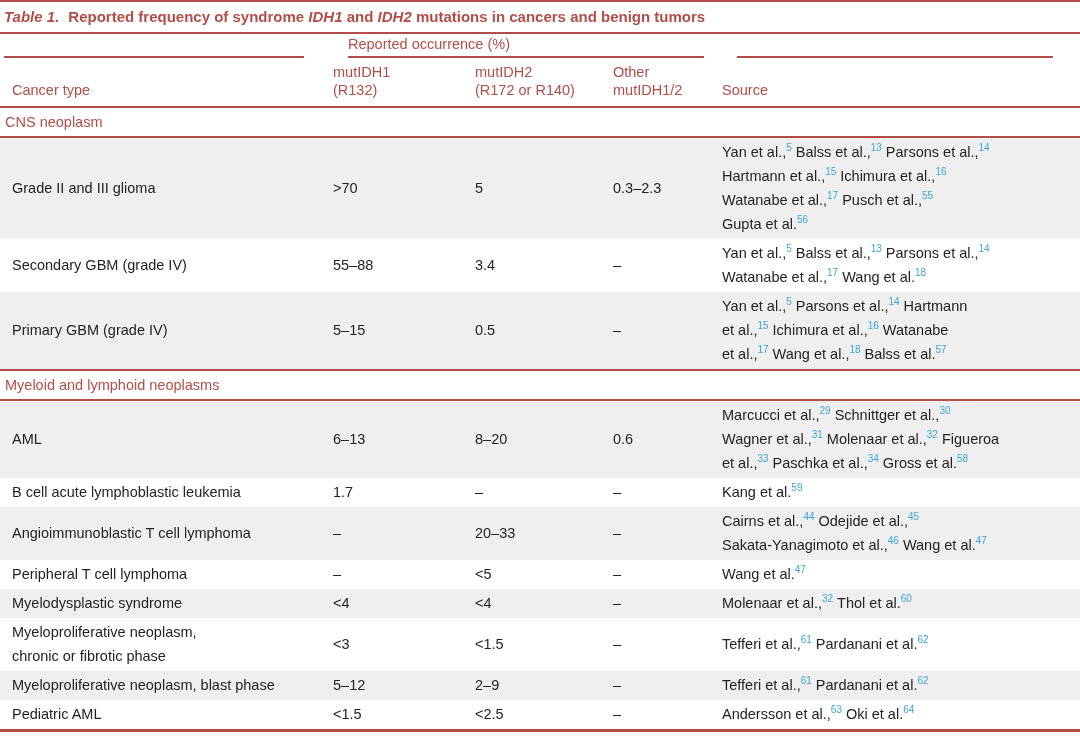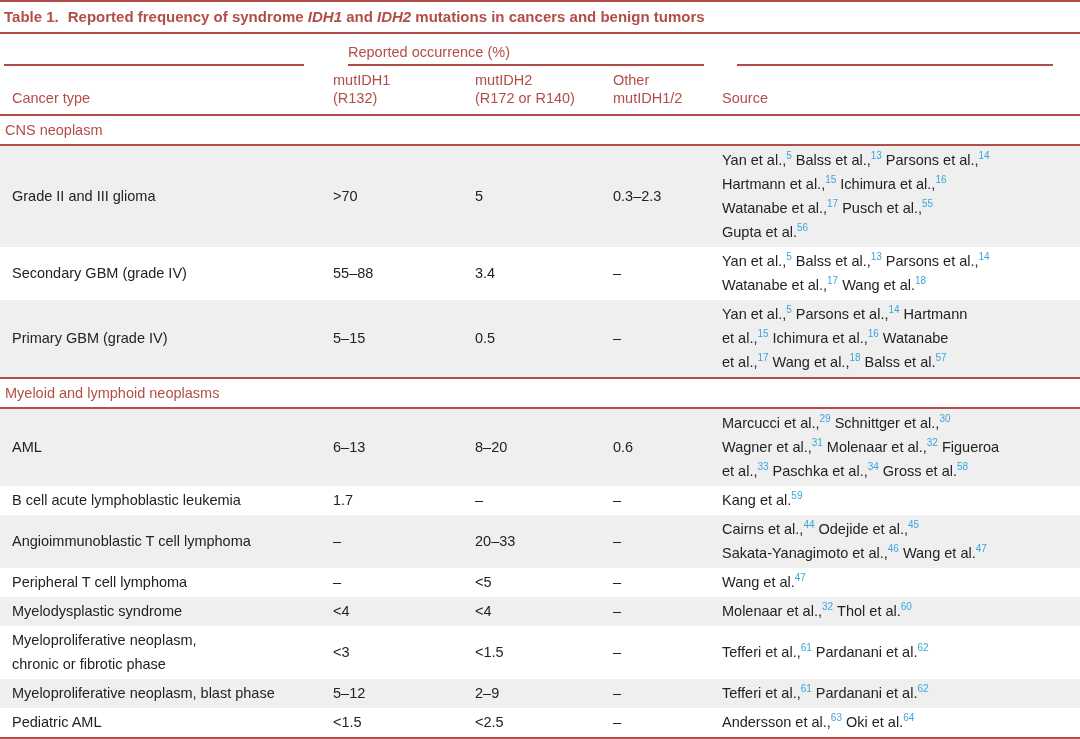--- a/index.html
+++ b/index.html
@@ -22,24 +22,24 @@
   }
   
   .title-bar{
     border-top:2px solid var(--accent);
     border-bottom:2px solid var(--accent);
     padding:6px 4px 7px 4px;
     color:var(--accent);
     font-weight:bold;
     font-size:15px;
   }
-  .title-label{margin-right:9px;}
+  .title-label{margin-right:9px;font-style:italic;}
   .title-bar .it{font-style:italic;}
   
-  .hgroup-row{display:flex;height:32px;}
+  .hgroup-row{display:flex;height:24px;}
   .hg{display:flex;flex-direction:column;justify-content:flex-end;box-sizing:border-box;}
   .hg1{width:348px;}
   .hg2{width:389px;}
   .hg3{flex:1;}
   .hg-text{color:var(--accent);padding:0 0 4px 0;line-height:16px;}
   .hg-rule{height:0;border-bottom:2px solid var(--accent);}
   .hg1 .hg-rule{margin-left:4px;width:300px;}
   .hg2 .hg-rule{width:356px;}
   .hg3 .hg-rule{width:316px;}
   

